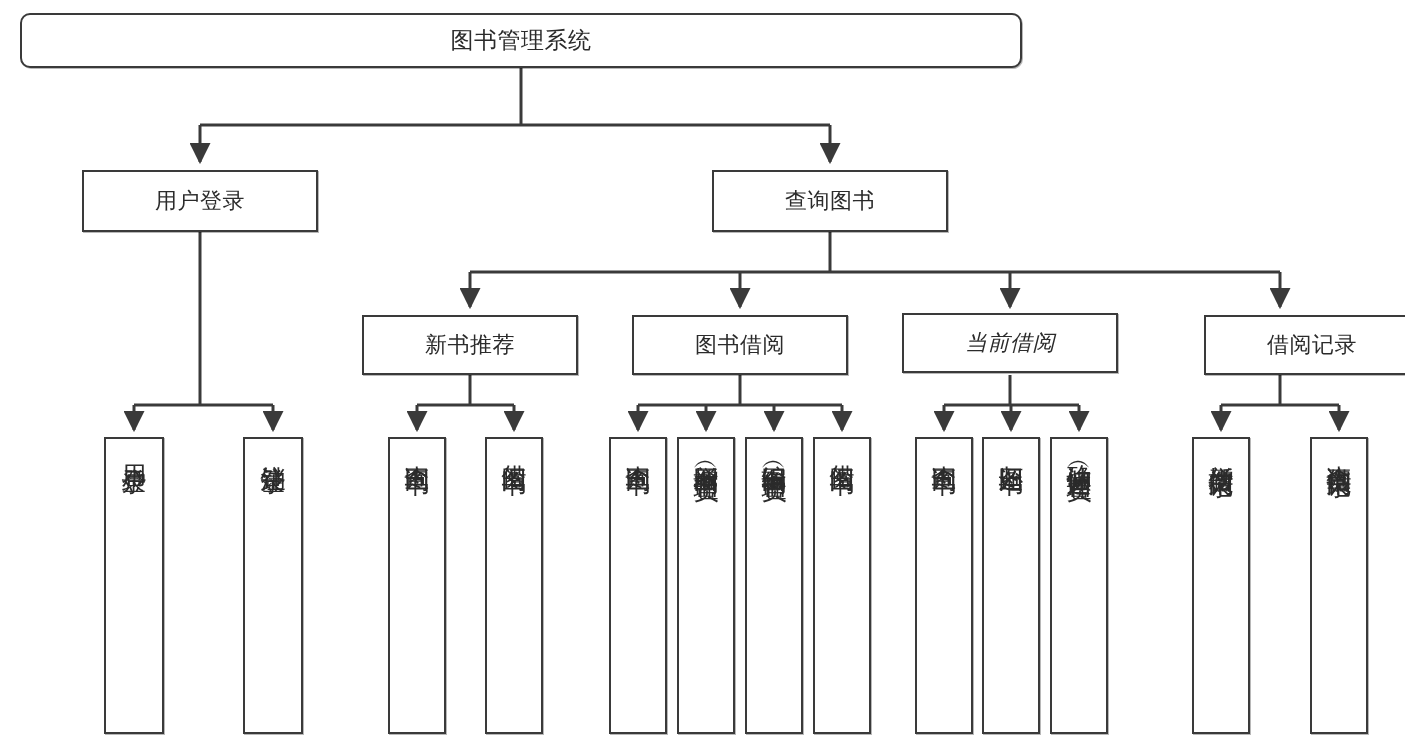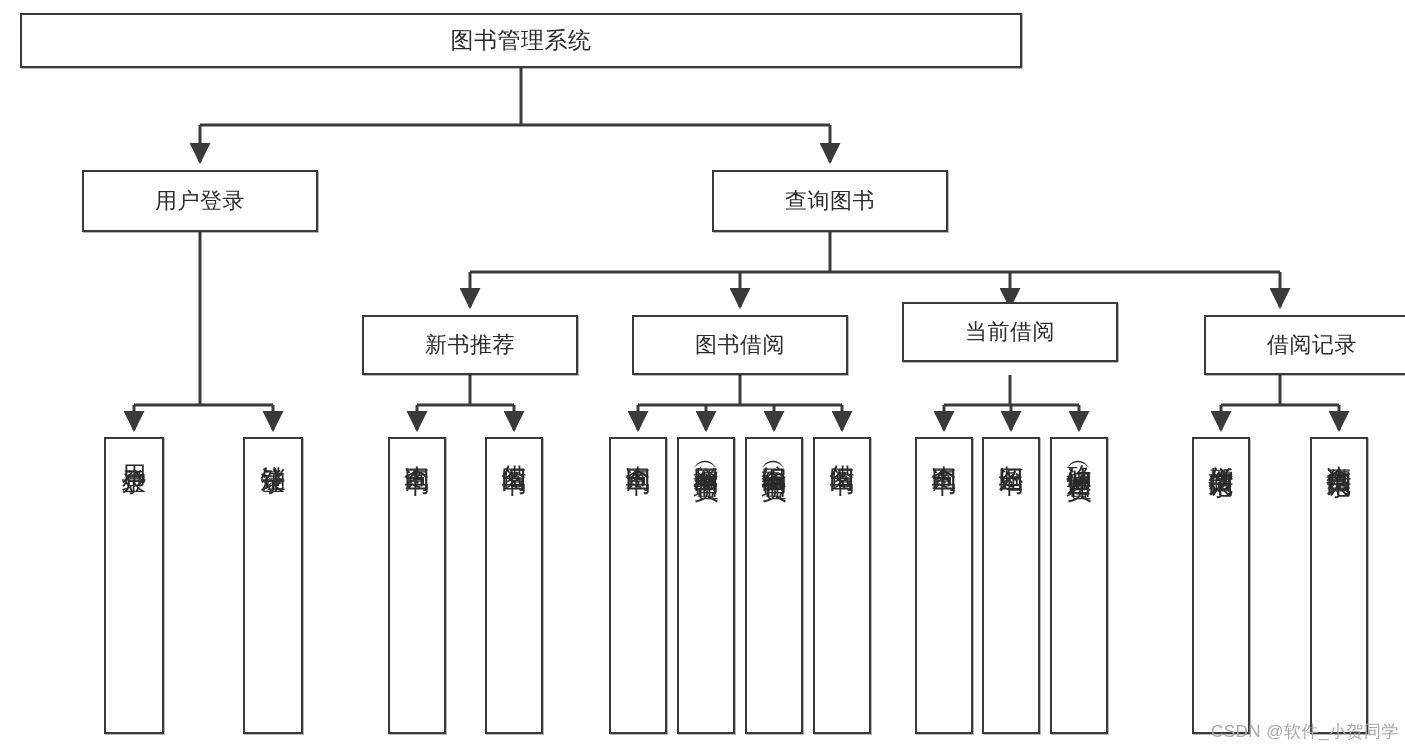--- a/index.html
+++ b/index.html
@@ -122,38 +122,38 @@
       <path d="M 1011 405 L 1011 430" marker-end="url(#arrow)"></path>
       <path d="M 1079 405 L 1079 430" marker-end="url(#arrow)"></path>
 
       <path d="M 1280 375 L 1280 405"></path>
       <path d="M 1221 405 L 1339 405"></path>
       <path d="M 1221 405 L 1221 430" marker-end="url(#arrow)"></path>
       <path d="M 1339 405 L 1339 430" marker-end="url(#arrow)"></path>
     </g>
   </svg>
 
-  <div class="node h root" style="left:20px; top:13px; width:1002px; height:55px;">
+  <div class="node h root" style="left:20px; top:13px; width:1002px; height:55px;border-radius:10px;">
     <span class="label">图书管理系统</span>
   </div>
 
   <div class="node h" style="left:82px; top:170px; width:236px; height:62px;">
     <span class="label">用户登录</span>
   </div>
   <div class="node h" style="left:712px; top:170px; width:236px; height:62px;">
     <span class="label">查询图书</span>
   </div>
 
   <div class="node h" style="left:632px; top:315px; width:216px; height:60px;">
     <span class="label">图书借阅</span>
   </div>
   <div class="node h" style="left:362px; top:315px; width:216px; height:60px;">
     <span class="label">新书推荐</span>
   </div>
-  <div class="node h" style="left:902px; top:302px; width:216px; height:60px;">
+  <div class="node h" style="left:902px; top:313px; width:216px; height:60px;font-style:italic;">
     <span class="label">当前借阅</span>
   </div>
   <div class="node h" style="left:1172px; top:315px; width:216px; height:60px;margin-left:32px;">
     <span class="label">借阅记录</span>
   </div>
 
   <div class="node v" style="left:104px; top:437px; width:60px; height:297px;">
     <span class="label">用户登录</span>
   </div>
   <div class="node v" style="left:243px; top:437px; width:60px; height:297px;">
@@ -190,15 +190,14 @@
     <span class="label">确认归还（管理员）</span>
   </div>
 
   <div class="node v" style="left:1192px; top:437px; width:58px; height:297px;">
     <span class="label">新增借阅记录</span>
   </div>
   <div class="node v" style="left:1310px; top:437px; width:58px; height:297px;">
     <span class="label">查询借阅记录</span>
   </div>
 
-  <div class="watermark">CSDN @软件_小贺同学</div>
 
 </div>
 
 </body></html>

